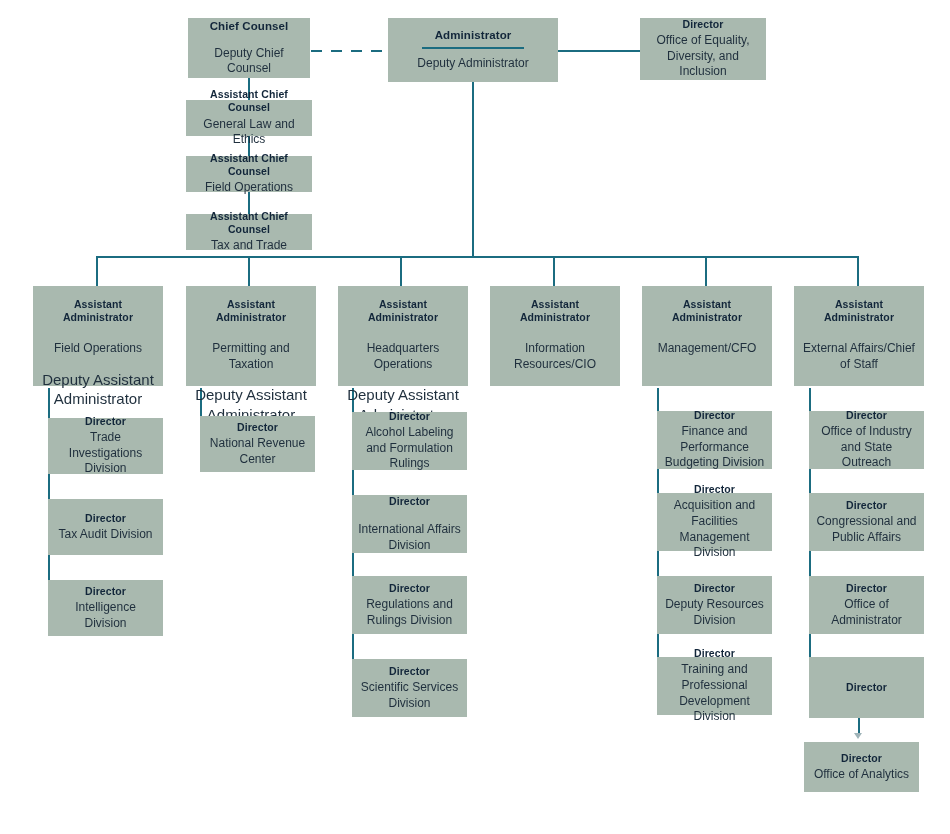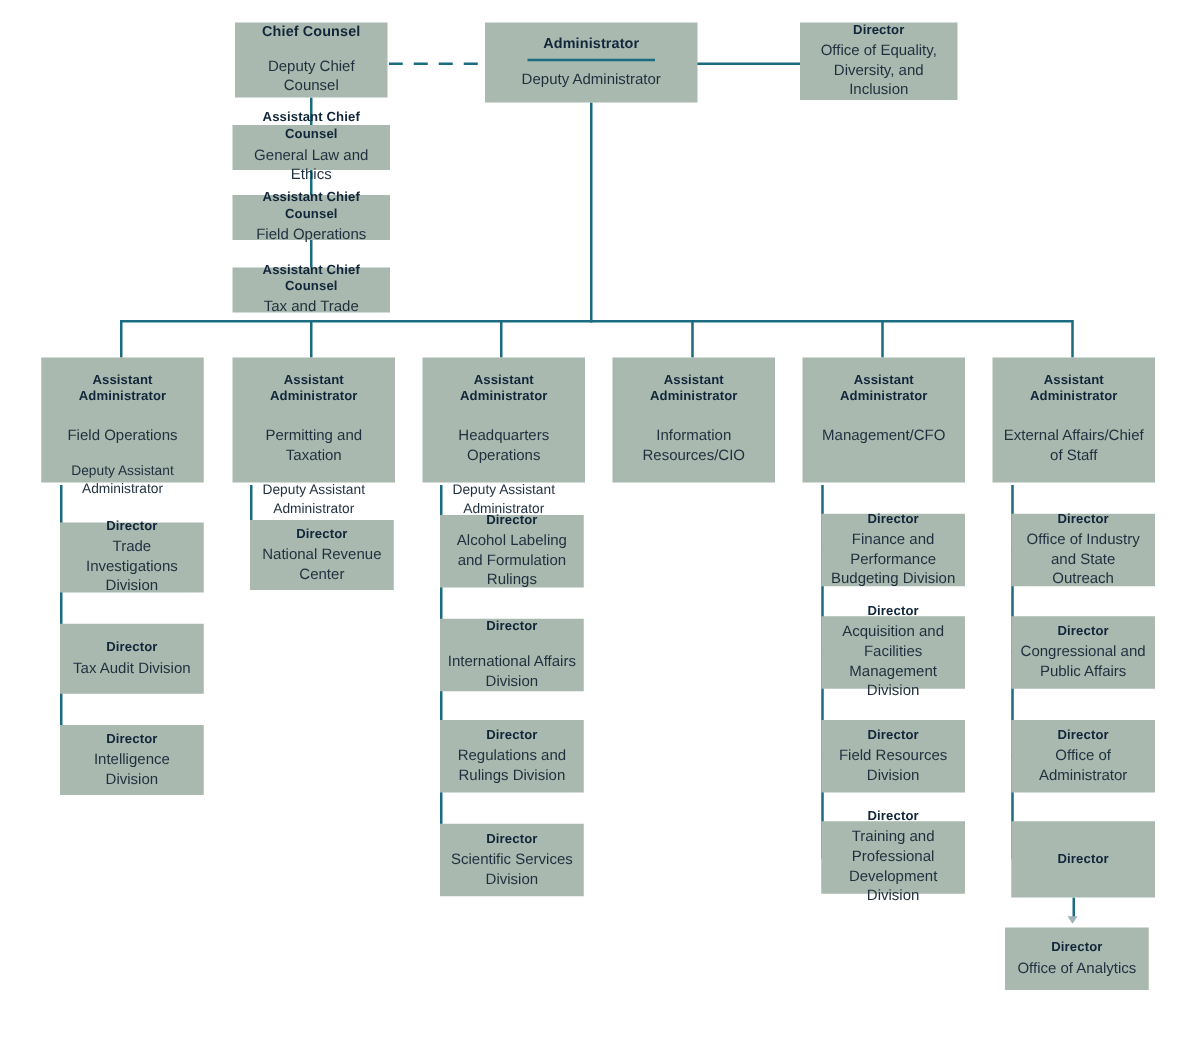--- a/index.html
+++ b/index.html
@@ -39,21 +39,21 @@
   }
   .box.lg .title {
     font-size: 11.5px;
   }
   .box .sub {
     font-size: 12px;
     line-height: 1.3;
     color: #1f2f3d;
   }
   .box .sub2 {
-    font-size: 11px;
+    font-size: 15px;
     line-height: 1.3;
     color: #1f2f3d;
     margin-top: 13px;
   }
   
   .box .rule {
     width: 64%;
     height: 2px;
     background: #1b6c80;
     margin: 5px 0 7px 0;
@@ -235,21 +235,21 @@
   <div class="box" style="left:657px; top:411px; width:115px; height:58px;">
     <div class="title">Director</div>
     <div class="sub" style="margin-top:2px;">Finance and Performance Budgeting Division</div>
   </div>
   <div class="box" style="left:657px; top:493px; width:115px; height:58px;">
     <div class="title">Director</div>
     <div class="sub" style="margin-top:2px;">Acquisition and Facilities Management Division</div>
   </div>
   <div class="box" style="left:657px; top:576px; width:115px; height:58px;">
     <div class="title">Director</div>
-    <div class="sub" style="margin-top:2px;">Field Resources Division</div>
+    <div class="sub" style="margin-top:2px;">Deputy Resources Division</div>
   </div>
   <div class="box" style="left:657px; top:657px; width:115px; height:58px;">
     <div class="title">Director</div>
     <div class="sub" style="margin-top:2px;">Training and Professional Development Division</div>
   </div>
 
   <div class="box" style="left:809px; top:411px; width:115px; height:58px;">
     <div class="title">Director</div>
     <div class="sub" style="margin-top:2px;">Office of Industry and State Outreach</div>
   </div>

